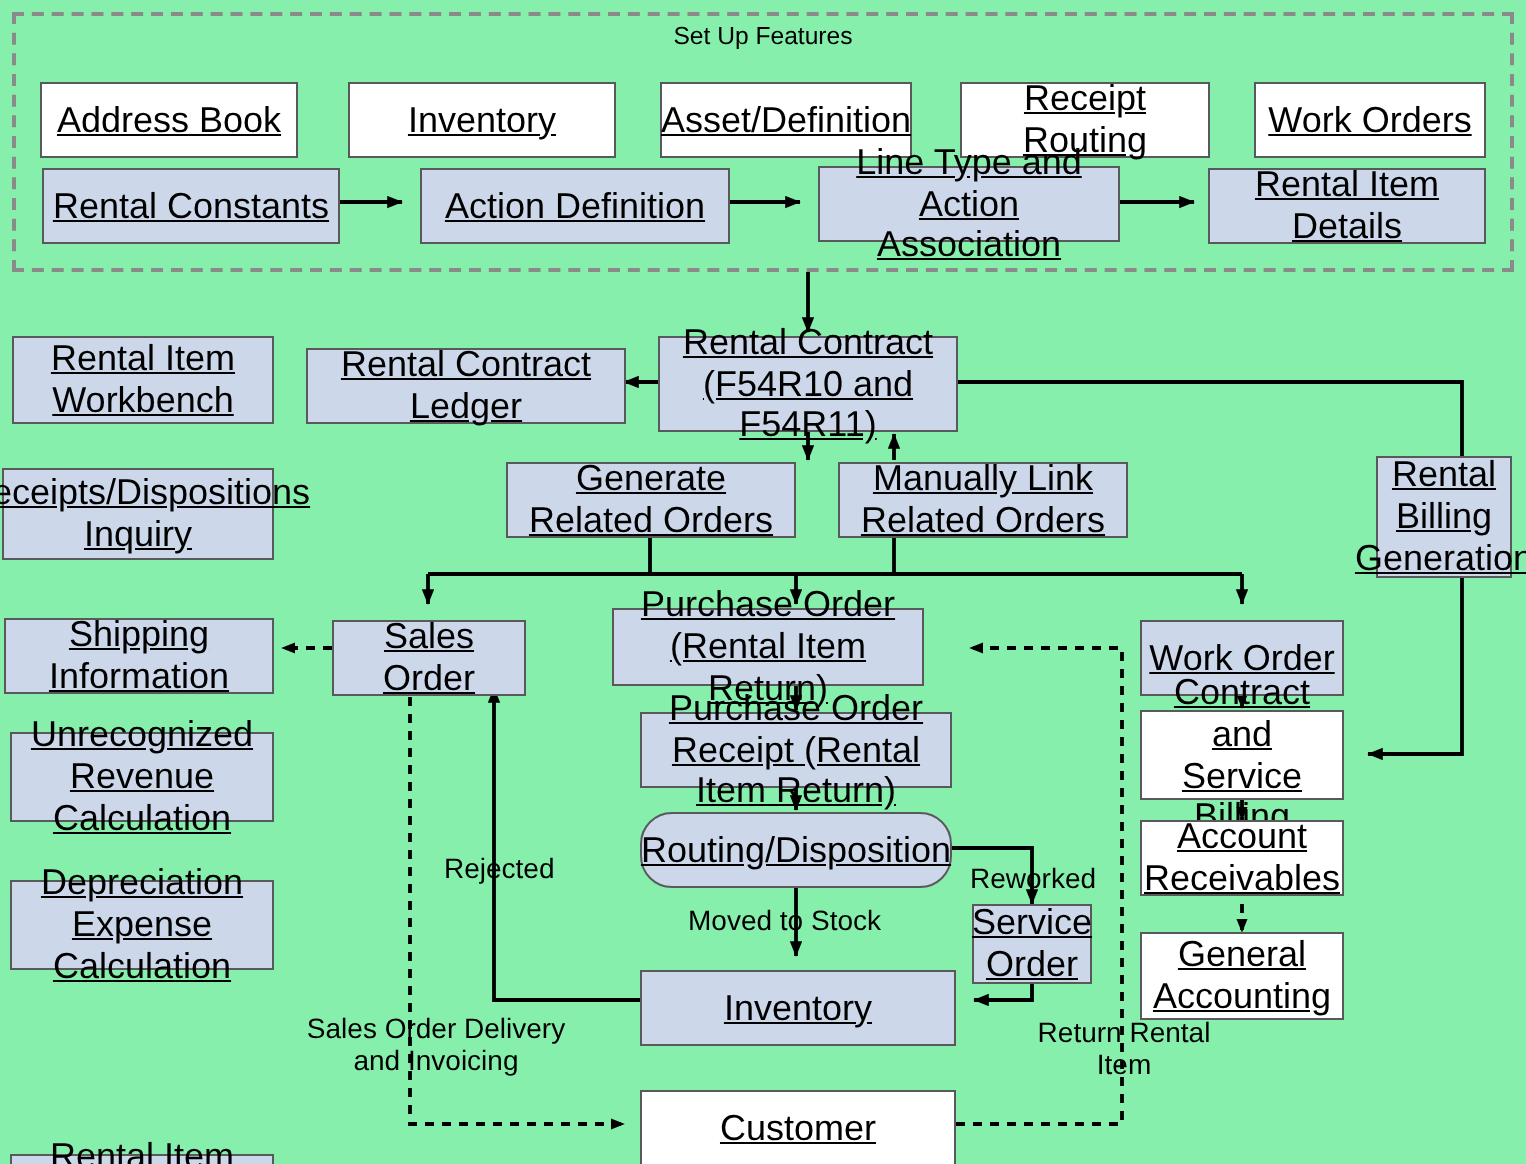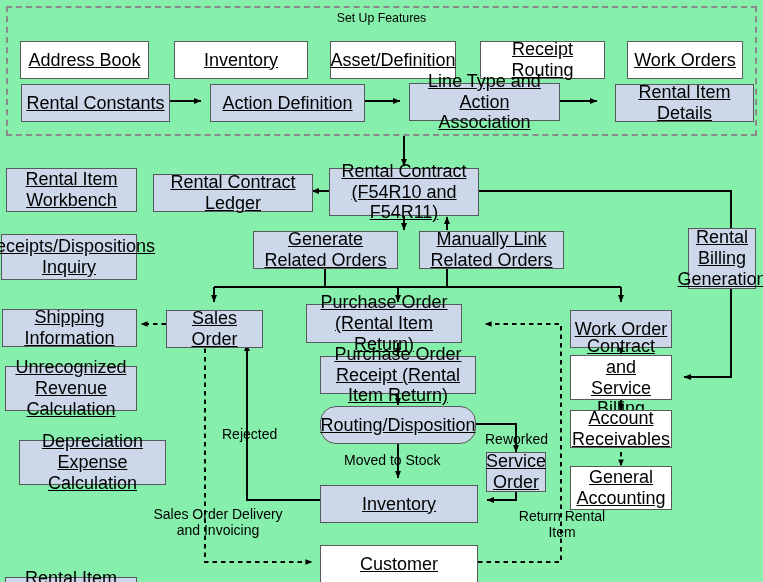--- a/index.html
+++ b/index.html
@@ -109,27 +109,27 @@
 
   <div class="node white" style="left:20px;top:41px;width:129px;height:28px;">Address Book</div>
   <div class="node white" style="left:174px;top:41px;width:134px;height:28px;">Inventory</div>
   <div class="node white" style="left:330px;top:41px;width:126px;height:28px;">Asset/Definition</div>
   <div class="node white" style="left:480px;top:41px;width:125px;height:28px;">Receipt Routing</div>
   <div class="node white" style="left:627px;top:41px;width:116px;height:28px;">Work Orders</div>
 
   <div class="node blue" style="left:21px;top:84px;width:149px;height:35px;">Rental Constants</div>
   <div class="node blue" style="left:210px;top:84px;width:155px;height:35px;">Action Definition</div>
   <div class="node blue" style="left:409px;top:83px;width:151px;height:37px;">Line Type and Action Association</div>
-  <div class="node blue" style="left:604px;top:84px;width:139px;height:35px;margin-left:11px;">Rental Item Details</div>
+  <div class="node blue" style="left:604px;top:84px;width:139px;height:35px;">Rental Item Details</div>
 
   <div class="node blue" style="left:6px;top:168px;width:131px;height:44px;">Rental Item Workbench</div>
   <div class="node blue" style="left:1px;top:234px;width:136px;height:46px;">Receipts/Dispositions Inquiry</div>
   <div class="node blue" style="left:2px;top:309px;width:135px;height:31px;">Shipping Information</div>
   <div class="node blue" style="left:5px;top:366px;width:132px;height:45px;">Unrecognized Revenue Calculation</div>
-  <div class="node blue" style="left:19px;top:440px;width:147px;height:45px;">Depreciation Expense Calculation</div>
+  <div class="node blue" style="left:5px;top:440px;width:132px;height:45px;">Depreciation Expense Calculation</div>
   <div class="node blue" style="left:5px;top:537px;width:132px;height:45px;margin-top:40px;">Rental Item Cost Calculation</div>
 
   <div class="node blue" style="left:153px;top:174px;width:160px;height:35px;">Rental Contract Ledger</div>
   <div class="node blue" style="left:329px;top:168px;width:150px;height:48px;">Rental Contract (F54R10 and F54R11)</div>
 
   <div class="node blue" style="left:253px;top:231px;width:145px;height:37px;">Generate Related Orders</div>
   <div class="node blue" style="left:419px;top:231px;width:145px;height:37px;">Manually Link Related Orders</div>
   <div class="node blue" style="left:688px;top:228px;width:68px;height:61px;">Rental Billing Generation</div>
 
   <div class="node blue" style="left:166px;top:310px;width:97px;height:30px;">Sales Order</div>

